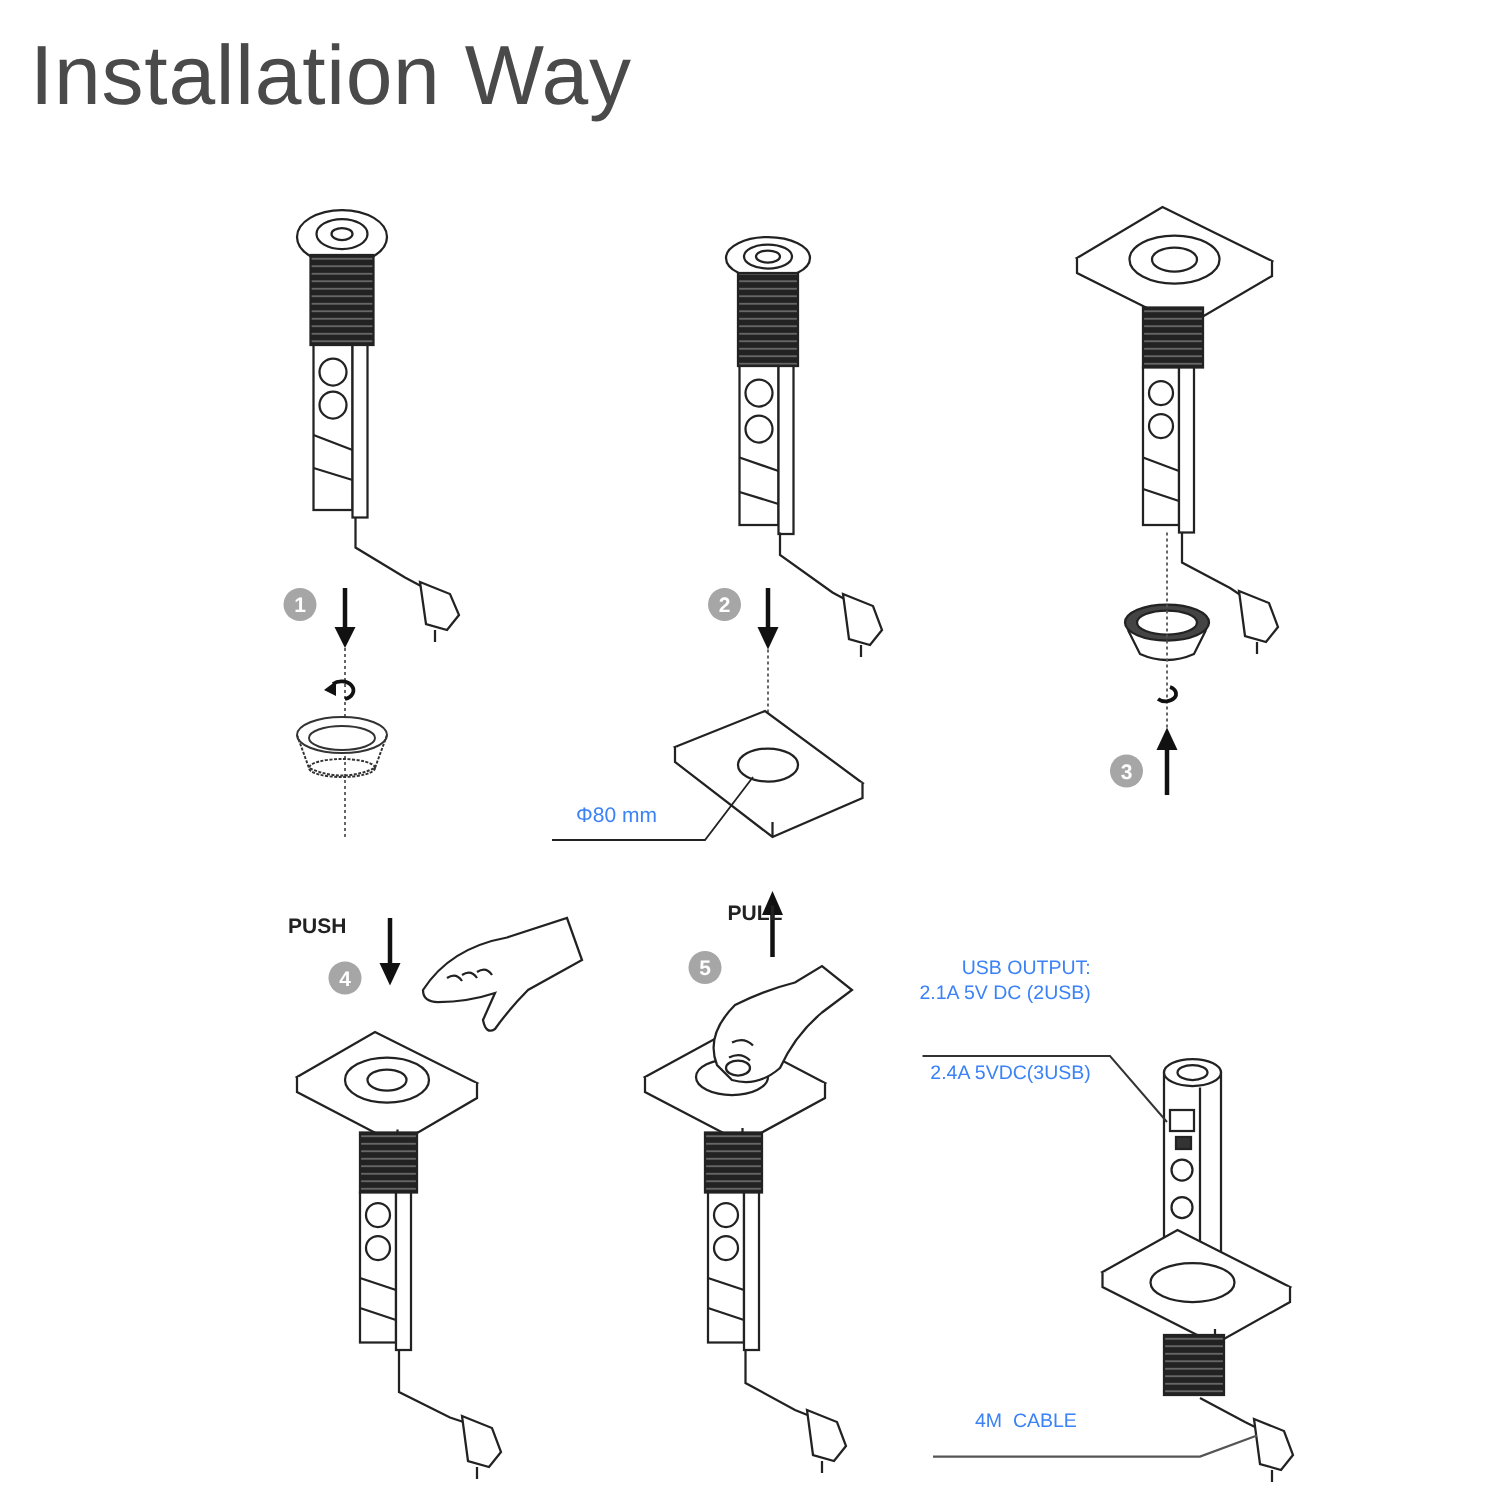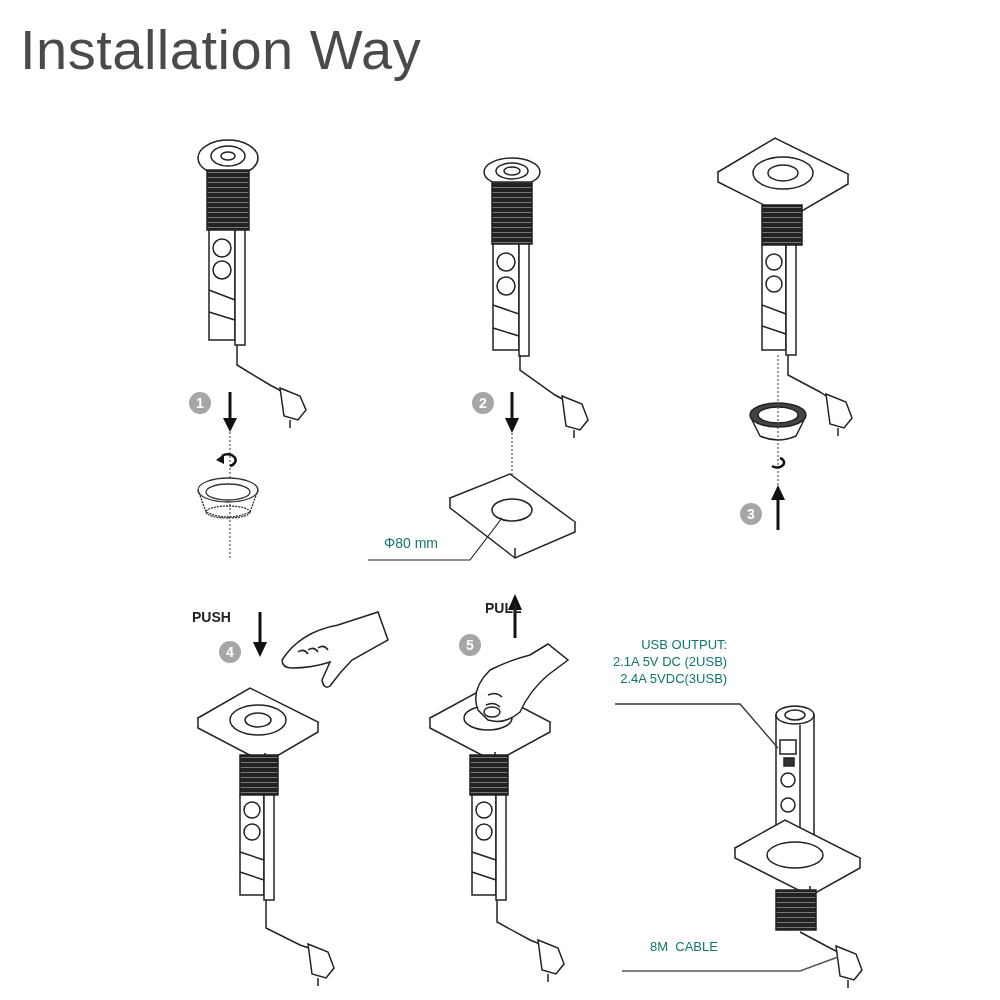--- a/index.html
+++ b/index.html
@@ -1,18 +1,18 @@
 <!DOCTYPE html>
 <html><head>
 <meta charset="utf-8">
 <style>
   html, body { margin: 0; padding: 0; background: #ffffff; }
   body { width: 1000px; height: 1000px; position: relative; overflow: hidden; font-family: "Liberation Sans", "DejaVu Sans", sans-serif; color: #222; }
   .title { position: absolute; left: 20px; top: 22px; font-size: 56px; font-weight: 400; color: #4a4a4a; letter-spacing: 0.5px; line-height: 1; }
-  .label { position: absolute; font-size: 13px; color: #0f766e; line-height: 17px; white-space: pre; }
+  .label { position: absolute; font-size: 13px; color: #3b82f6; line-height: 17px; white-space: pre; }
   .bold-label { position: absolute; font-size: 14px; font-weight: 700; color: #222; }
   .badge { position: absolute; width: 22px; height: 22px; border-radius: 50%; background: #a6a6a6; color: #fff; font-weight: 700; font-size: 14px; display: flex; align-items: center; justify-content: center; }
   svg.art { position: absolute; left: 0; top: 0; }
 </style>
 </head>
 <body>
 
 <div class="title">Installation Way</div>
 
 <svg class="art" width="1000" height="1000" viewBox="0 0 1000 1000">
@@ -199,16 +199,16 @@
 <div class="badge" style="left:219px; top:641px;">4</div>
 <div class="badge" style="left:459px; top:634px;">5</div>
 
 <div class="bold-label" style="left:192px; top:609px;">PUSH</div>
 <div class="bold-label" style="left:448px; top:600px;padding-left:37px;">PULL</div>
 <div class="label" style="left:384px; top:535px; font-size:14px;">Φ80 mm</div>
 
 <div style="position:absolute; left:613px; top:636px;text-align:right;">
   <div class="label" style="position:static;">USB OUTPUT:</div>
   <div class="label" style="position:static;">2.1A 5V DC (2USB)</div>
-  <div class="label" style="position:static;">2.4A 5VDC(3USB)</div>
+  <div class="label" style="position:static;margin-top:36px;">2.4A 5VDC(3USB)</div>
 </div>
 
-<div class="label" style="left:650px; top:938px;">8M  CABLE</div>
+<div class="label" style="left:650px; top:938px;">4M  CABLE</div>
 
 </body></html>

